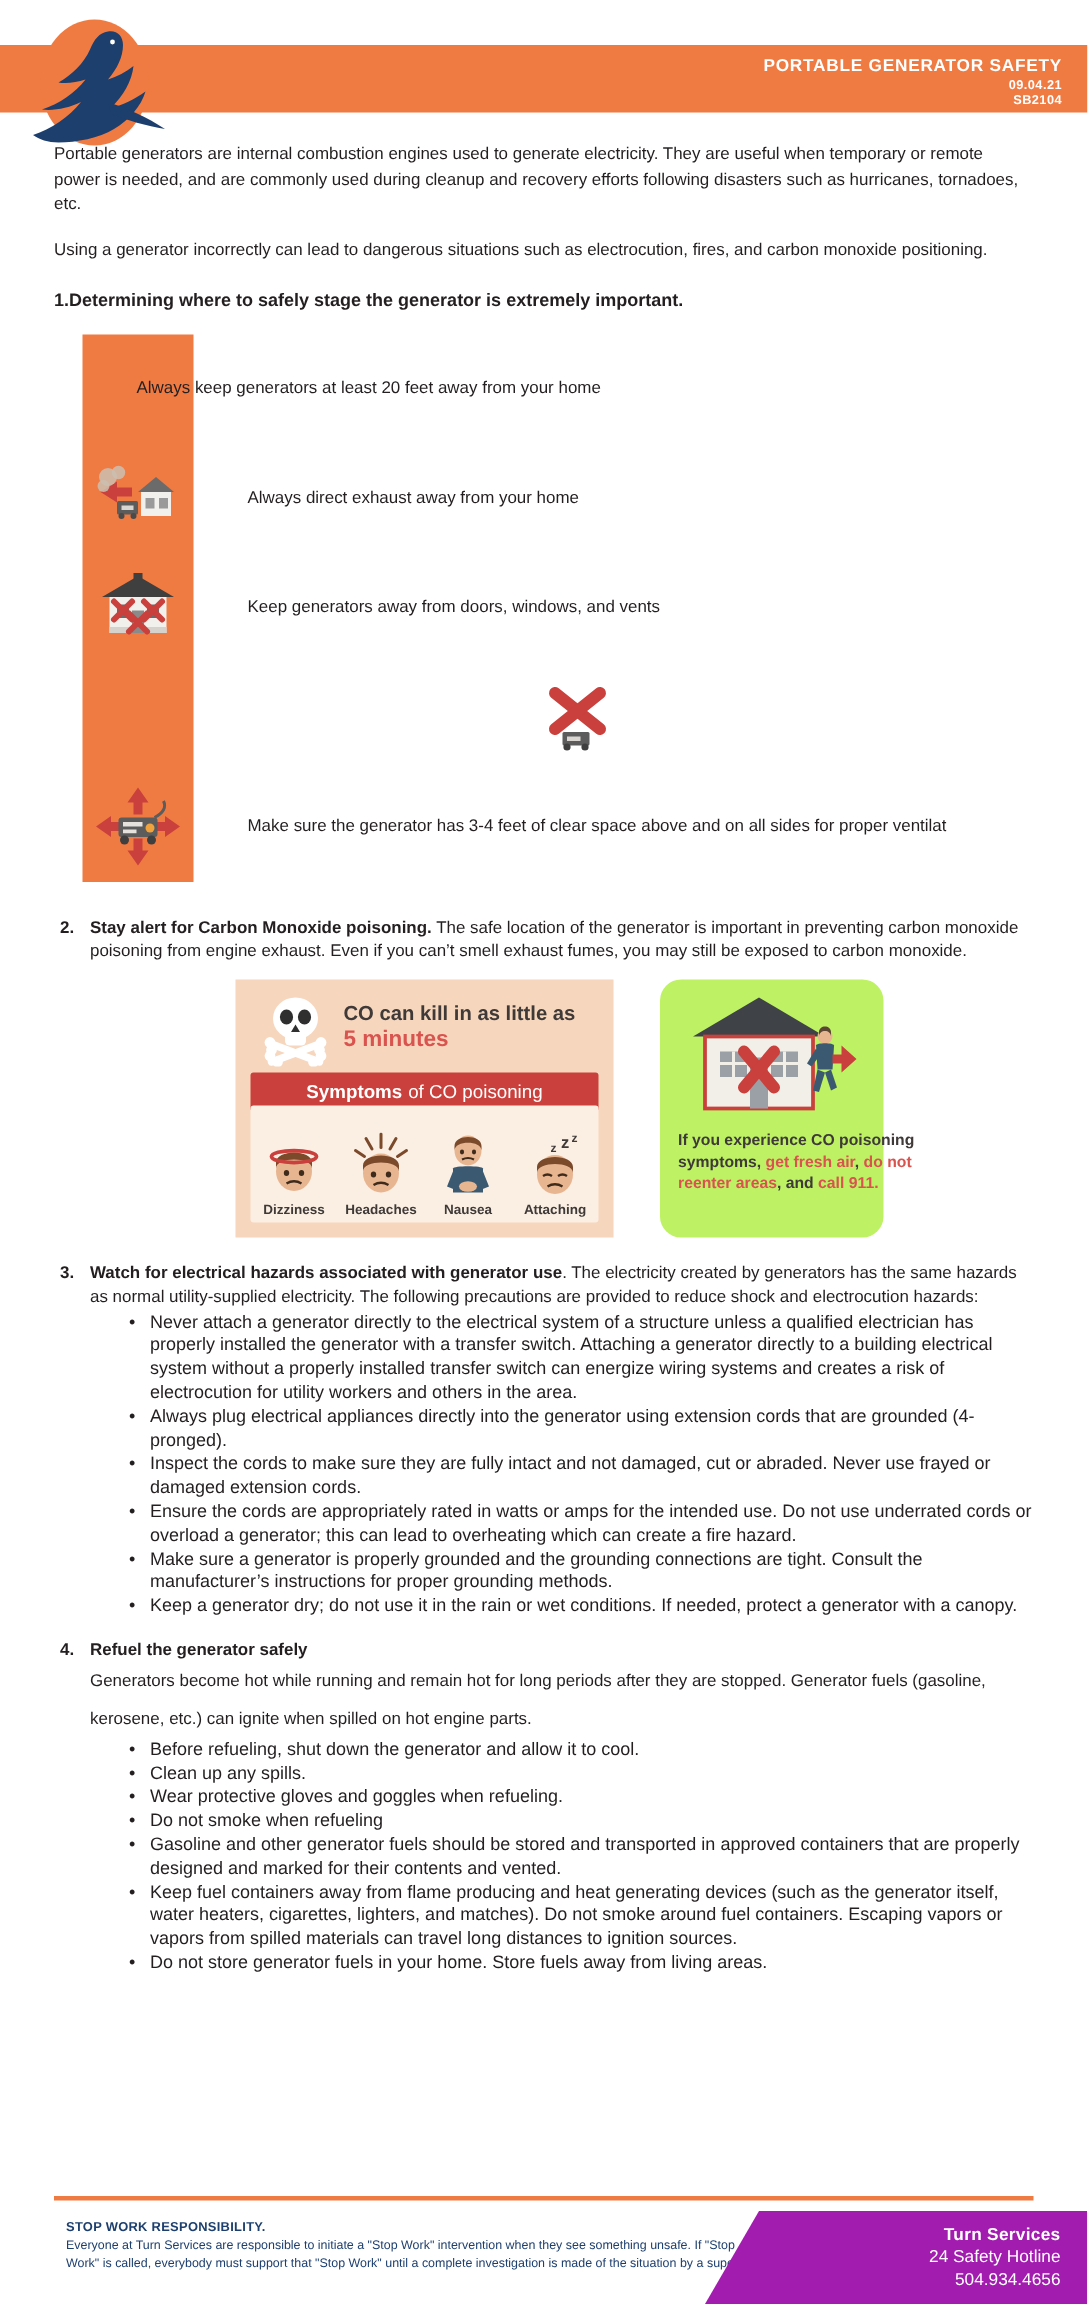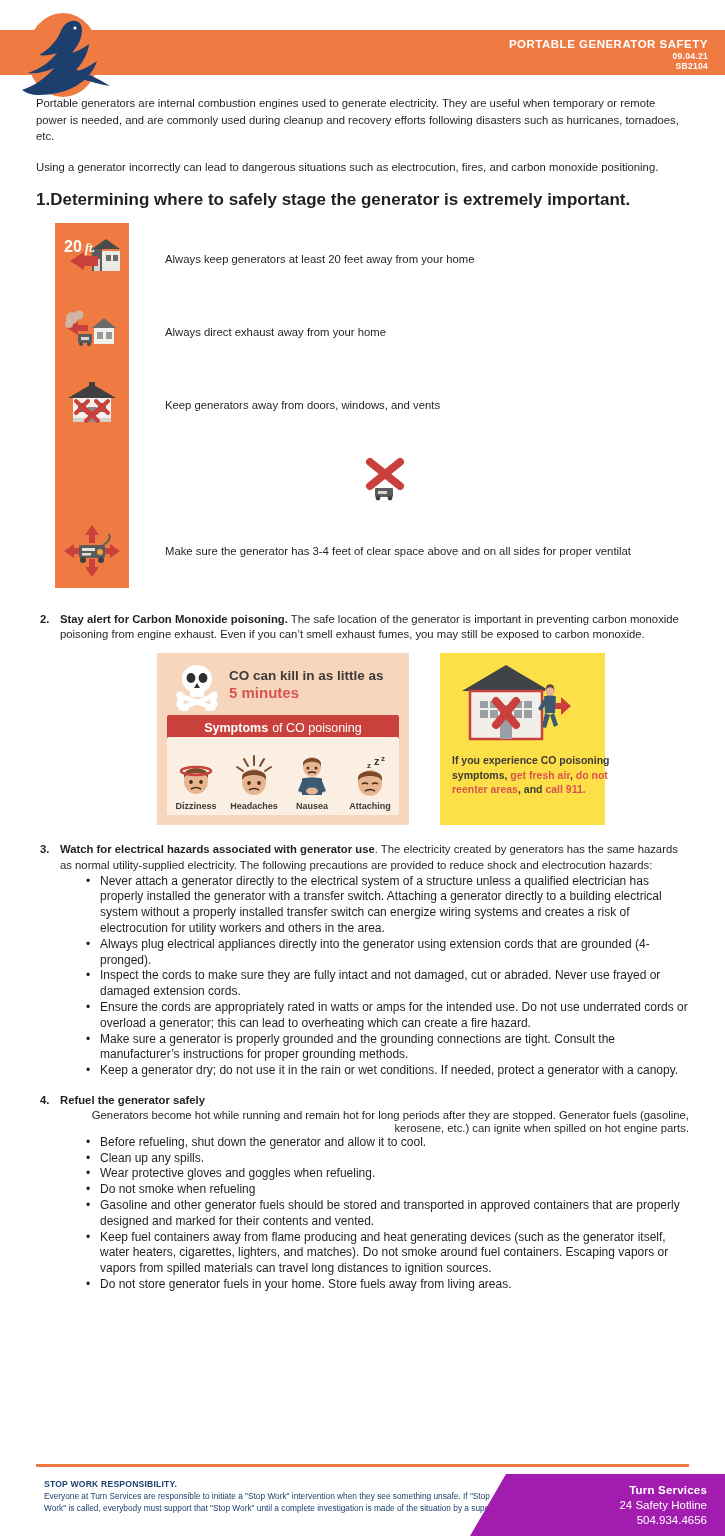--- a/index.html
+++ b/index.html
@@ -85,21 +85,21 @@
     position: relative;
     padding: 0 36px;
   }
   p.para {
     font-size: 11.3px;
     line-height: 16.5px;
     margin: 0 0 14px 0;
     color: #231f20;
   }
   .numbered-head {
-    font-size: 17px;
+    font-size: 12px;
     font-weight: bold;
     line-height: 16.5px;
     margin: 17px 0 6px 0;
   }
 
   
   .stage-block {
     position: relative;
     margin-top: 14px;
     height: 375px;
@@ -147,23 +147,24 @@
     left: 121px;
     top: 0;
     width: 252px;
     height: 172px;
     background: #f6d6bd;
   }
   .info-card-2 {
     position: absolute;
     left: 404px;
     top: 0;
-    width: 165px;
+    width: 149px;
     height: 172px;
-    background: #fde047;
+    background: #bef264;
+    border-radius: 14px;
   }
   .co-kill-text {
     position: absolute;
     left: 72px;
     top: 14px;
     font-size: 13.5px;
     font-weight: bold;
     color: #3f3a38;
     line-height: 17px;
   }
@@ -253,24 +254,23 @@
   }
   .sec-head .num {
     position: absolute;
     left: 4px;
     top: 0;
     font-weight: bold;
   }
   .sec-head b { font-weight: bold; }
   .sec-sub {
     font-size: 11.3px;
-    line-height: 13px;
+    line-height: 25px;
     padding-left: 24px;
     margin: 0;
-    text-align: right;
   }
 
   
   .footer {
     position: absolute;
     left: 0;
     bottom: 0;
     width: 725px;
     height: 72px;
   }
@@ -354,33 +354,20 @@
 
   <p class="para">Portable generators are internal combustion engines used to generate electricity. They are useful when temporary or remote power is needed, and are commonly used during cleanup and recovery efforts following disasters such as hurricanes, tornadoes, etc.</p>
   <p class="para">Using a generator incorrectly can lead to dangerous situations such as electrocution, fires, and carbon monoxide positioning.</p>
 
   <div class="numbered-head">1.Determining where to safely stage the generator is extremely important.</div>
 
   <div class="stage-block">
     <div class="icon-column"></div>
 
     <div class="stage-row" style="top:0px;">
-      <div class="stage-icon">
-        <svg width="60" height="48" viewBox="0 0 60 48">
-          <rect x="30" y="14" width="10" height="22" fill="#5c5c5c"></rect>
-          <polygon points="30,14 44,4 58,14" fill="#4a4a4a"></polygon>
-          <rect x="40" y="16" width="18" height="20" fill="#eceae6"></rect>
-          <rect x="44" y="20" width="5" height="6" fill="#6b6b6b"></rect>
-          <rect x="51" y="20" width="5" height="6" fill="#6b6b6b"></rect>
-          <rect x="32" y="24" width="6" height="12" fill="#d7d4d0"></rect>
-          <text x="2" y="17" font-family="Liberation Sans, sans-serif" font-size="16" font-weight="bold" fill="#ffffff">20</text>
-          <text x="23" y="17" font-family="Liberation Serif, serif" font-size="12" font-style="italic" font-weight="bold" fill="#ffffff">ft.</text>
-          <path d="M36 27 L36 21 L22 21 L22 17 L8 26 L22 35 L22 31 L36 31 Z" fill="#c9403c"></path>
-        </svg>
-      </div>
       <div class="stage-text">Always keep generators at least 20 feet away from your home</div>
     </div>
 
     <div class="stage-row" style="top:73px;">
       <div class="stage-icon">
         <svg width="60" height="48" viewBox="0 0 60 48">
           <polygon points="30,20 42,10 54,20" fill="#6b6b6b"></polygon>
           <rect x="32" y="20" width="20" height="16" fill="#f2f0ec"></rect>
           <rect x="35" y="24" width="6" height="7" fill="#9a9a9a"></rect>
           <rect x="44" y="24" width="6" height="7" fill="#9a9a9a"></rect>

